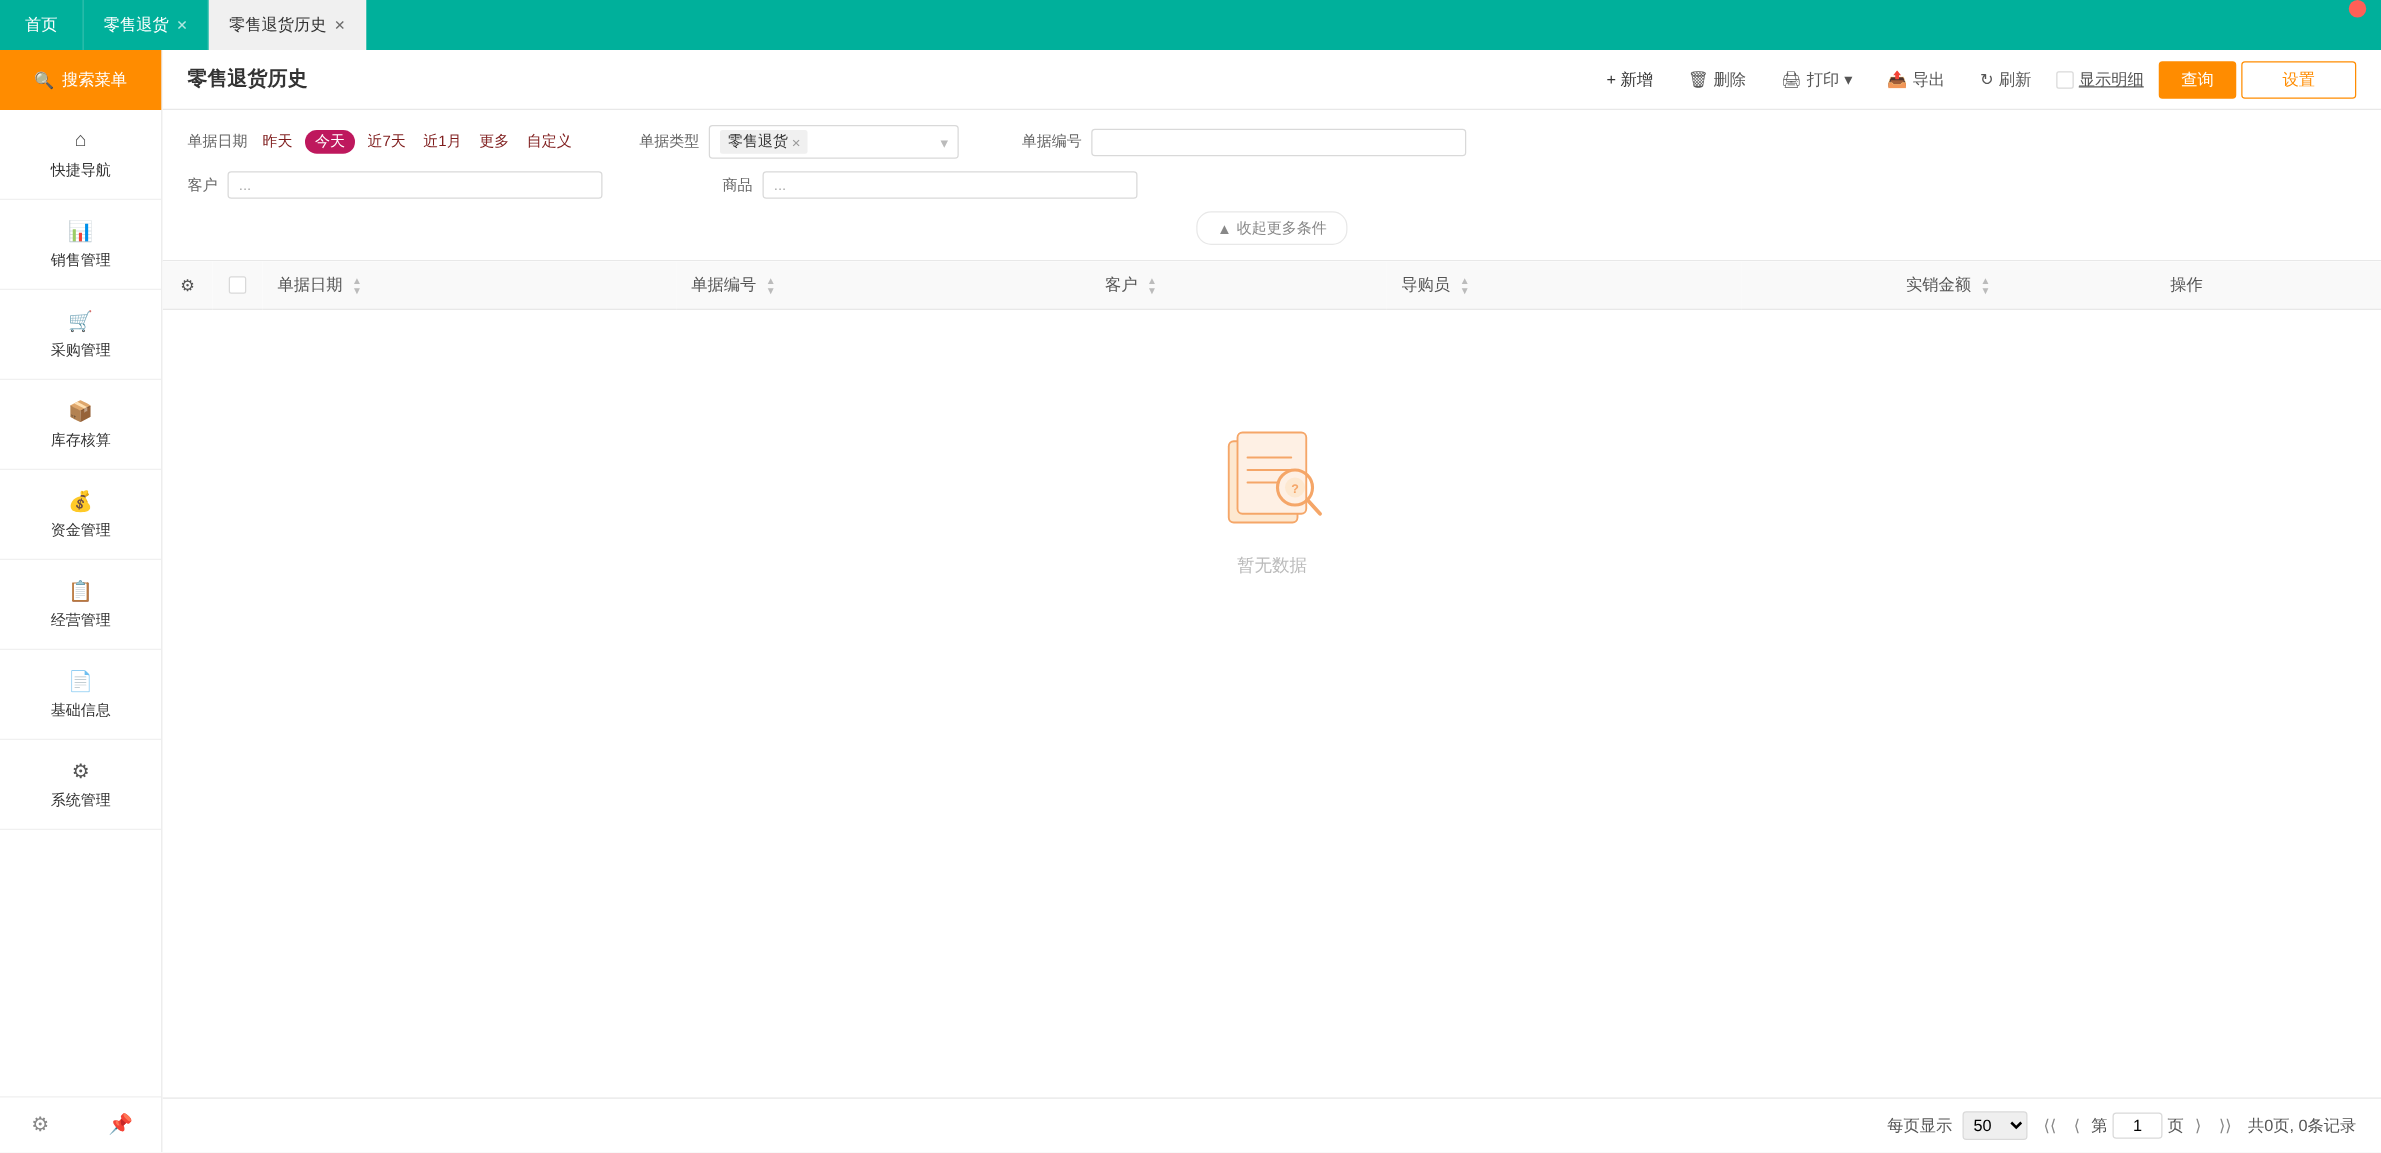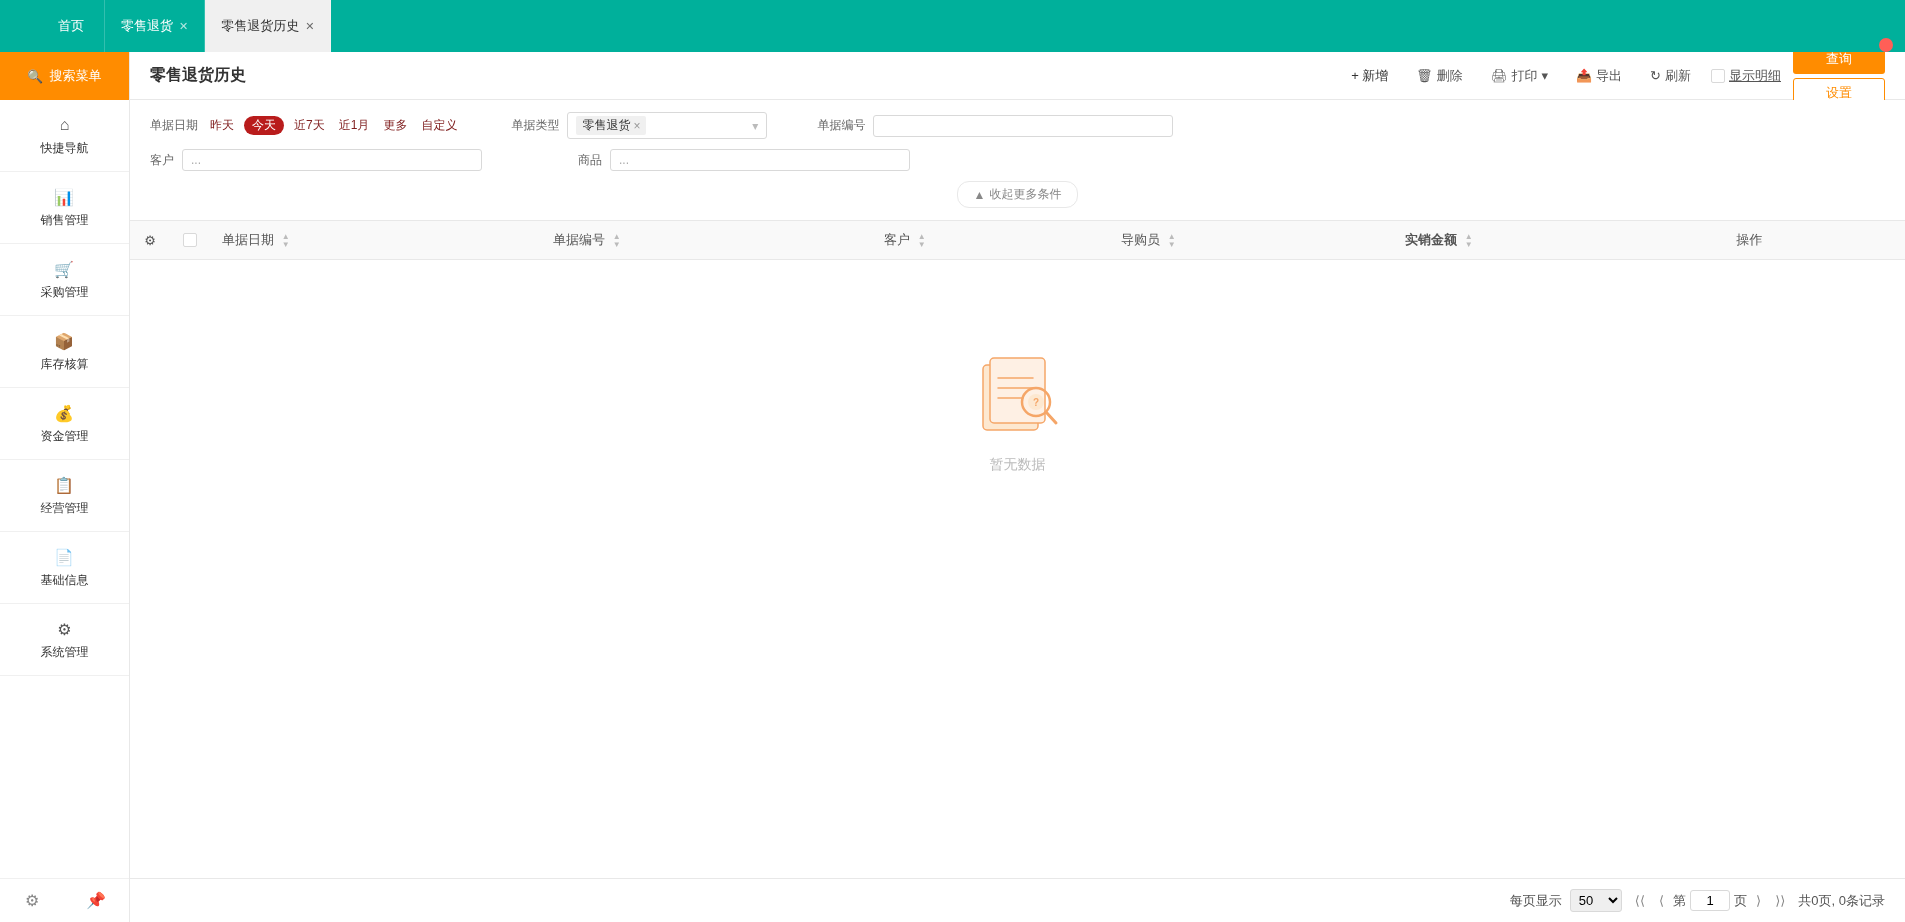--- a/index.html
+++ b/index.html
@@ -1,25 +1,24 @@
 <!DOCTYPE html>
 <html><head>
   <meta charset="utf-8">
   <style>
     * { box-sizing: border-box; margin: 0; padding: 0; font-family: 'Microsoft YaHei', Arial, sans-serif; }
     body { width: 1905px; height: 922px; overflow: hidden; background: #f5f5f5; display: flex; flex-direction: column; }
 
     
     .top-nav {
-      height: 52px;
+      height: 40px;
       background: #00b09b;
       display: flex;
-      align-items: flex-end;
+      align-items: flex-start;
       flex-shrink: 0;
-      padding-left: 38px;
     }
     .top-nav .tab {
       height: 100%;
       padding: 0 16px;
       display: flex;
       align-items: center;
       font-size: 13px;
       color: #fff;
       cursor: pointer;
       gap: 6px;
@@ -218,21 +217,21 @@
       align-items: center;
       gap: 6px;
     }
     .date-btn {
       font-size: 12px;
       color: #7f1d1d;
       cursor: pointer;
       padding: 1px 4px;
     }
     .date-btn.active {
-      background: #b91c1c;
+      background: #be185d;
       color: #fff;
       border-radius: 10px;
       padding: 1px 8px;
     }
     .date-range {
       font-size: 12px;
       color: #888;
       margin-top: 2px;
     }
     .filter-select {
@@ -469,21 +468,21 @@
           <span>导出</span>
         </div>
         <div class="toolbar-btn">
           <span>↻</span>
           <span>刷新</span>
         </div>
         <div class="show-detail">
           <div class="checkbox-display"></div>
           <span>显示明细</span>
         </div>
-        <div style="display:flex; flex-direction:column; gap:4px;justify-content:center;">
+        <div style="display:flex; flex-direction:row; gap:4px;justify-content:center;">
           <button class="btn-query">查询</button>
           <button class="btn-settings">设置</button>
         </div>
       </div>
     </div>
 
     <div class="filter-area">
       <div class="filter-row">
 
         <div class="filter-item">
@@ -569,21 +568,21 @@
                   <span>▼</span>
                 </span>
             </th>
             <th>
               导购员
               <span class="sort-arrows">
                   <span>▲</span>
                   <span>▼</span>
                 </span>
             </th>
-            <th style="text-align:left;font-weight:bold;">
+            <th style="text-align:center;">
               实销金额
               <span class="sort-arrows">
                   <span>▲</span>
                   <span>▼</span>
                 </span>
             </th>
             <th>操作</th>
           </tr>
         </thead>
         <tbody>

